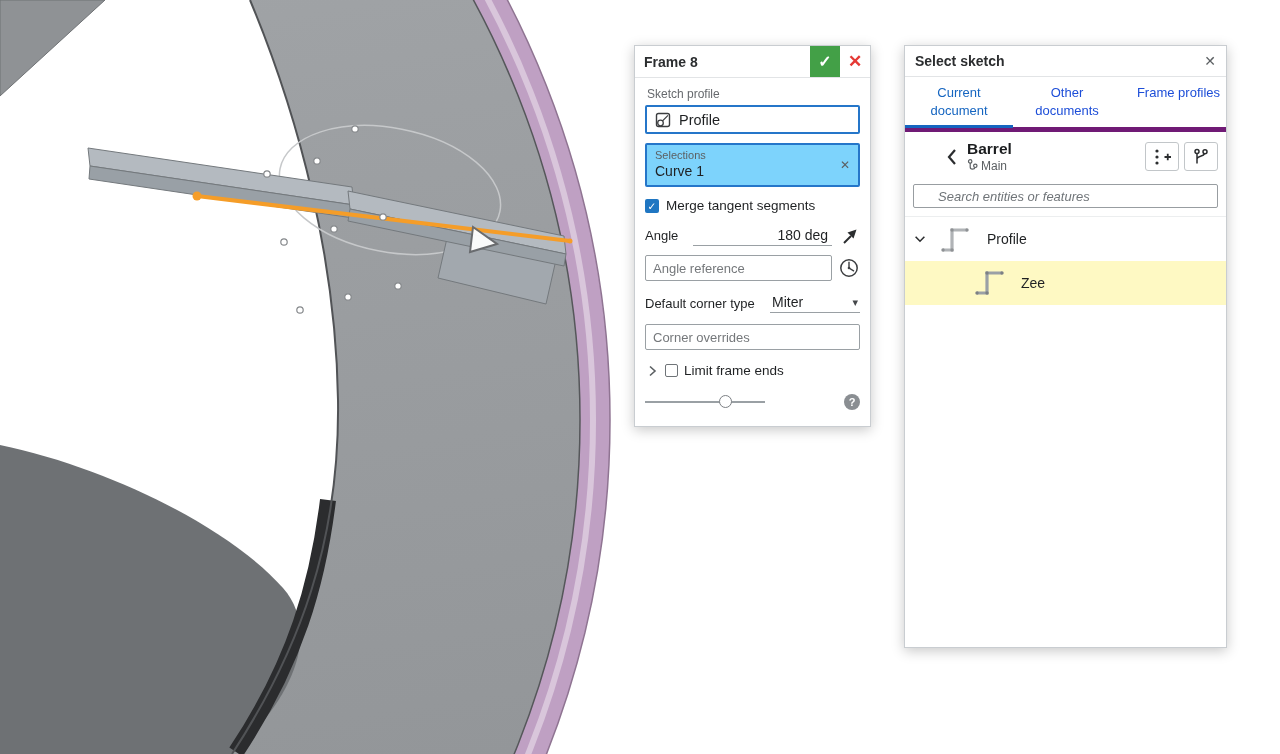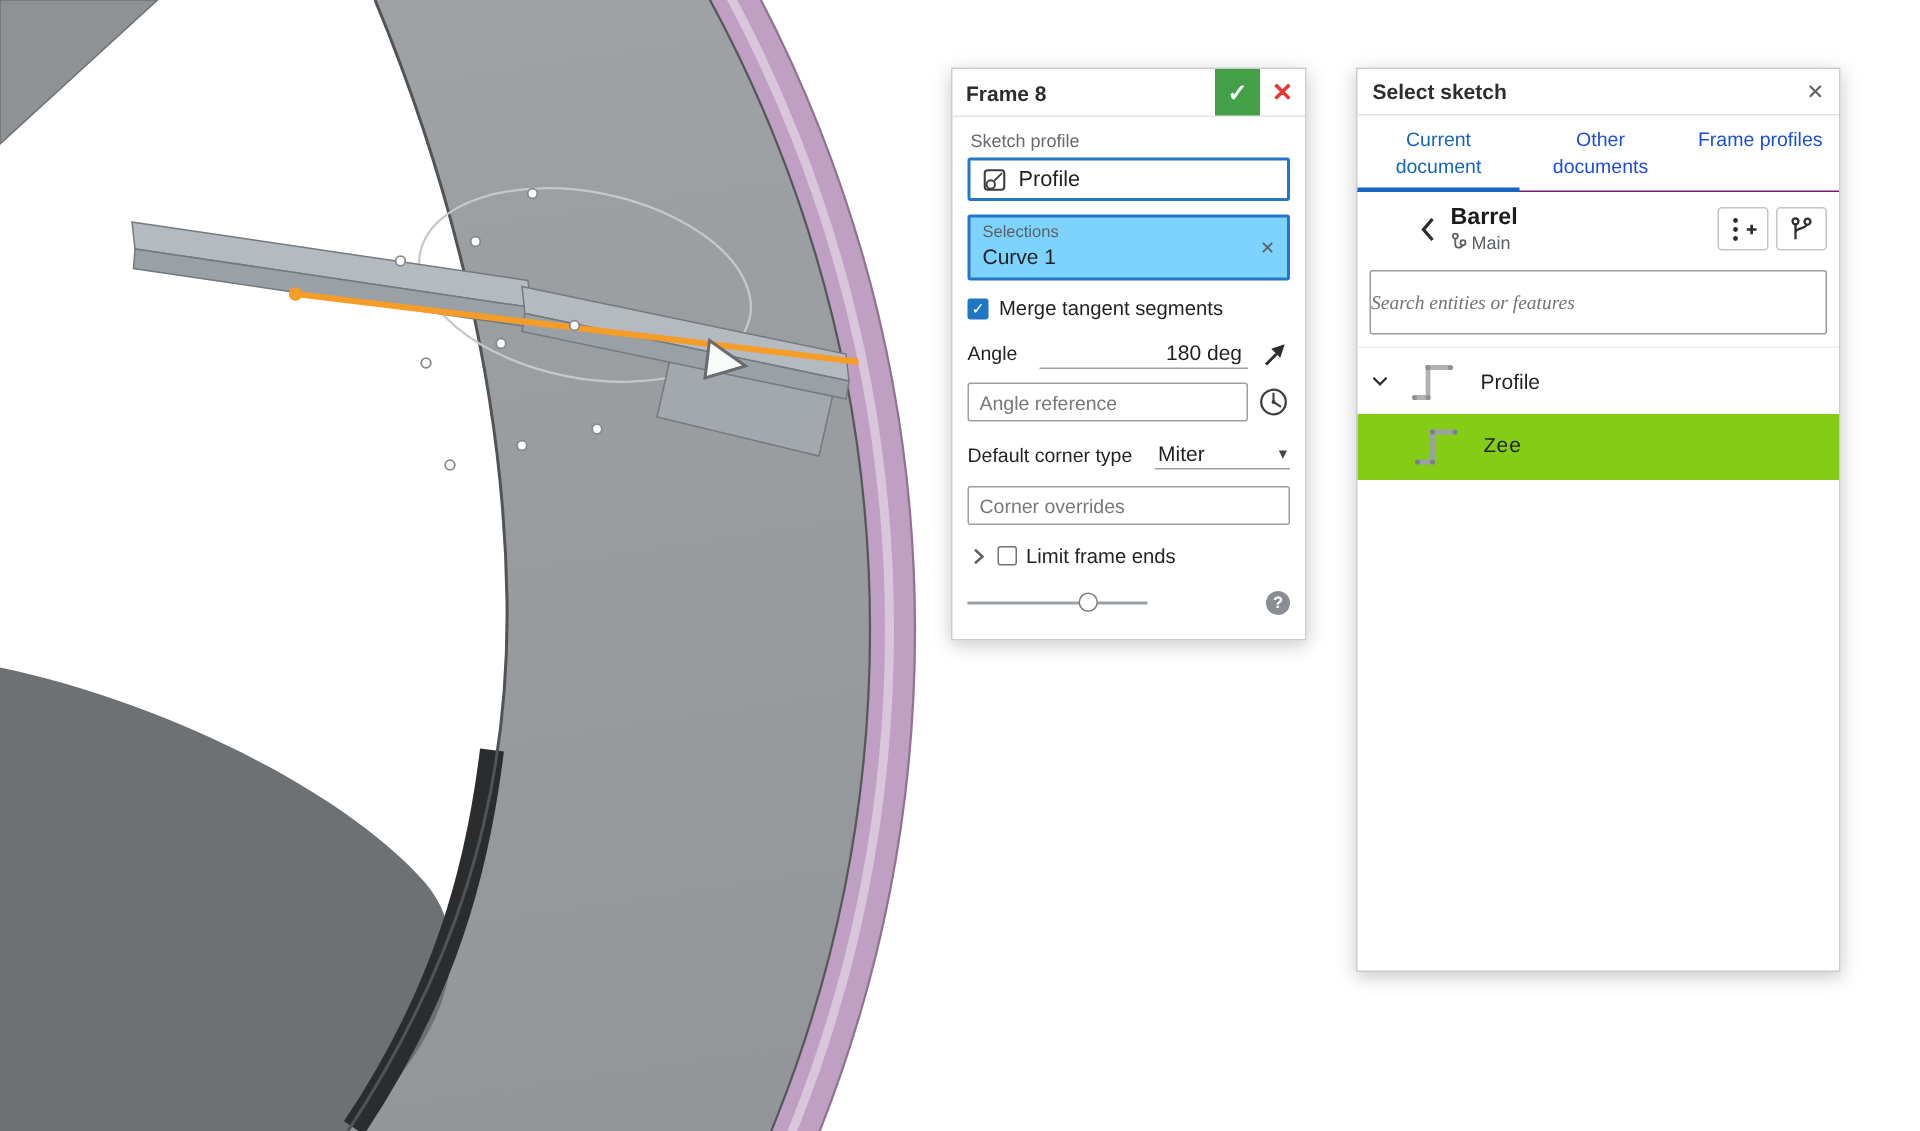--- a/index.html
+++ b/index.html
@@ -64,42 +64,42 @@
     border:1.5px solid #7c8084; border-radius:50%; }
   .help-icon { margin-left:auto; width:16px; height:16px; border-radius:50%; background:#8a8e92;
     color:#fff; font-size:11px; font-weight:700; text-align:center; line-height:16px; cursor:pointer; }
 
   
   #select-dialog { left:904px; top:45px; width:323px; height:603px; }
   .sd-header { display:flex; align-items:center; height:31px; padding:0 10px;
     border-bottom:1px solid #e2e4e6; }
   .sd-title { flex:1; font-size:14px; font-weight:600; color:#2b2d2f; }
   .sd-close { color:#5c6063; font-size:14px; cursor:pointer; }
-  .tabs { display:flex; border-bottom:1px solid #701a75; }
+  .tabs { display:flex; border-bottom:5px solid #701a75; }
   .tab { width:108px; padding:7px 6px 8px; font-size:13px; text-align:center; color:#1d4ed8;
     line-height:1.35; cursor:pointer; position:relative; }
-  .tab:last-child { flex:1; }
+  .tab:last-child { flex:1;text-align:right; }
   .tab.active { color:#1565c0; }
   .tab.active::after { content:""; position:absolute; left:0; right:0; bottom:-1px; height:3px;
     background:#1565c0; }
   .doc-row { display:flex; align-items:center; padding:8px 8px 8px 8px; gap:8px;margin-left:32px; }
   .doc-name { font-size:15.5px; font-weight:700; color:#1a1c1e; }
   .doc-branch { display:flex; align-items:center; gap:3px; margin-top:1px; }
   .doc-branch-label { font-size:12px; color:#5c6063; }
   .doc-btns { margin-left:auto; display:flex; gap:5px; }
   .icon-btn { width:34px; height:29px; border:1px solid #c2c6c9; border-radius:3px;
     display:flex; align-items:center; justify-content:center; background:#fff; cursor:pointer; }
   .search-wrap { padding:3px 8px 8px; border-bottom:1px solid #eceeef; }
-  .search-input { width:100%; height:43px; border:1px solid #989da1; border-radius:2px;
-    font-size:13px; padding:0 0; outline:none; font-family:Liberation Serif, serif; color:#3c4043; }
+  .search-input { width:100%; height:24px; border:1px solid #989da1; border-radius:2px;
+    font-size:13px; padding:0 24px; outline:none; font-family:Liberation Sans, sans-serif; color:#3c4043; }
   .search-input::placeholder { font-style:italic; color:#6f7478; }
   .list-row { display:flex; align-items:center; height:44px; cursor:pointer; }
   .list-row .lbl { font-size:14px; color:#1f2123; margin-left:12px; }
   .row-profile { padding-left:8px; }
-  .row-zee { background:#84cc16; padding-left:24px;font-family:Liberation Mono, monospace; }
+  .row-zee { background:#fef9c3; padding-left:56px; }
   .sketch-thumb { margin-left:8px; flex:0 0 auto; }
 </style>
 </head>
 <body>
 
 <div id="stage">
 
   <div id="viewport">
     <svg width="1280" height="754" viewBox="0 0 1280 754">
       <defs>

